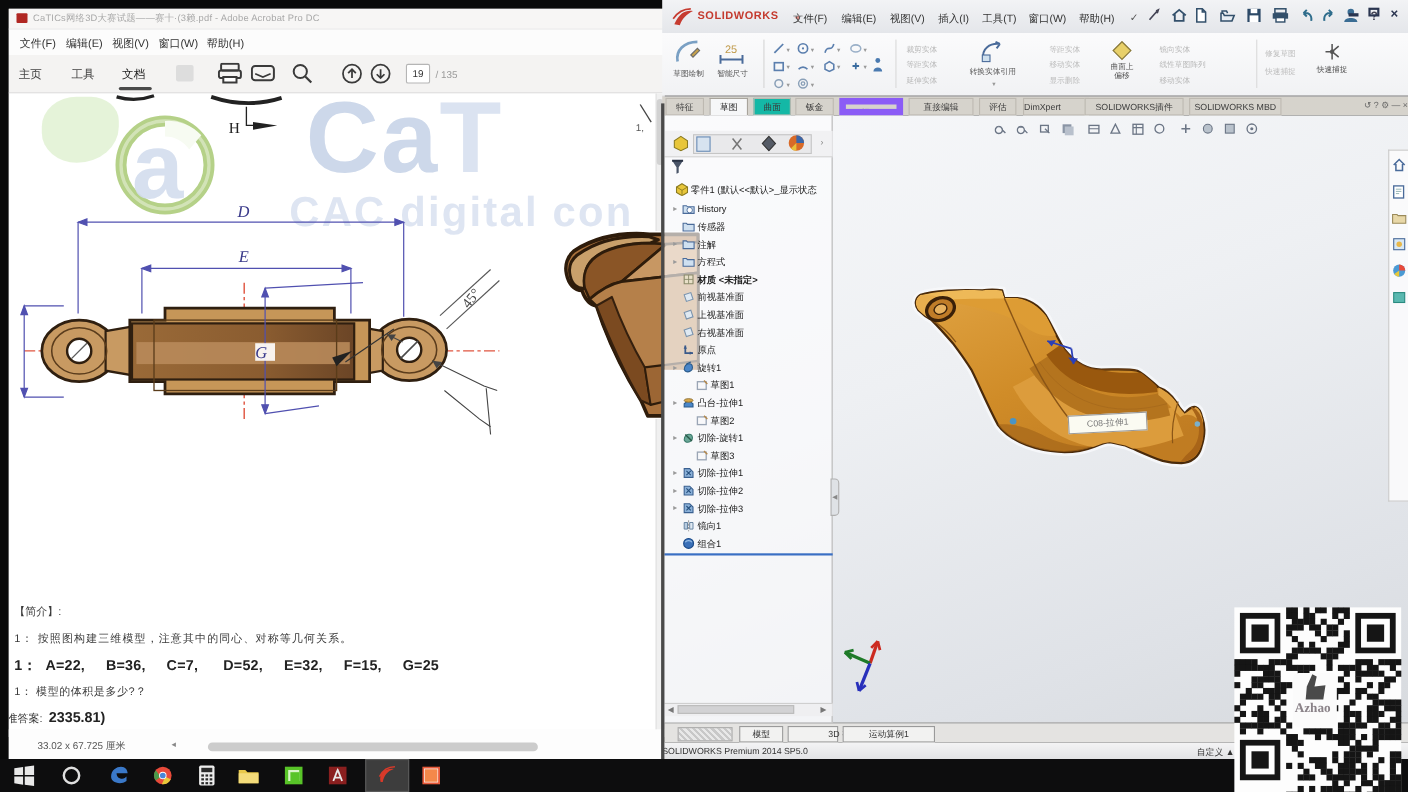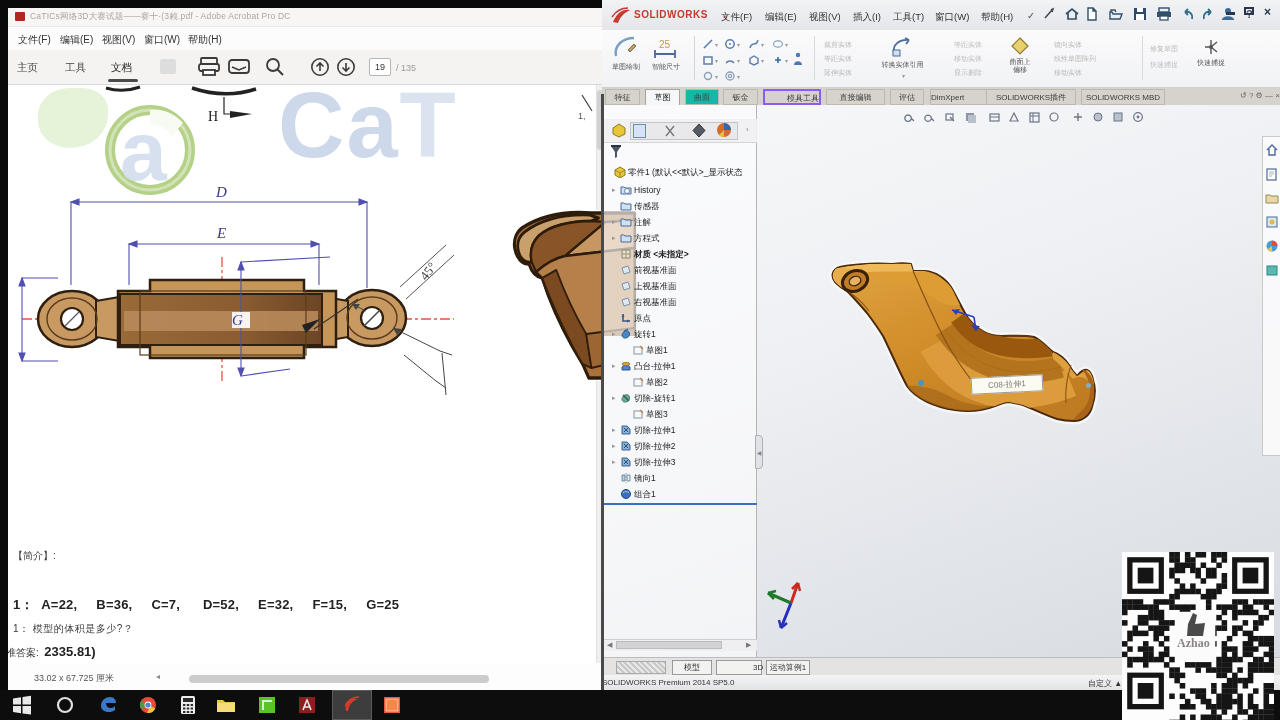--- a/index.html
+++ b/index.html
@@ -64,20 +64,21 @@
   <div class="abs" style="left:0;top:77px;width:596px;height:585px;background:#ffffff;overflow:hidden;">
 
     <div class="abs" style="left:30px;top:3px;width:70px;height:60px;background:#dff0d0;border-radius:50% 40% 60% 50%;opacity:.8;"></div>
     <svg class="abs" style="left:90px;top:13px;" width="115" height="105" viewBox="0 0 115 105">
       <circle cx="52" cy="52" r="40" fill="none" stroke="#9cc260" stroke-width="10" opacity="0.75"></circle>
       <circle cx="52" cy="52" r="40" fill="none" stroke="#ffffff" stroke-width="3" opacity="0.4"></circle>
       <path d="M85 25 A40 40 0 0 0 52 12 L52 26 A26 26 0 0 1 74 38 Z" fill="#f7fbf2"></path>
     </svg>
     <div class="abs" style="left:112px;top:18px;font-size:84px;font-weight:bold;color:#d3ddee;opacity:.9;font-family:'Liberation Sans',sans-serif;">a</div>
     <div class="abs" style="left:270px;top:-12px;font-size:92px;font-weight:bold;color:#cdd8ea;letter-spacing:2px;">Ca<span style="color:#dbe3f1;">T</span></div>
+    <div class="abs" style="left:255px;top:87px;font-size:38px;font-weight:bold;color:#dee5f2;letter-spacing:2px;">CAC digital con</div>
 
     <svg class="abs" style="left:0;top:0;" width="590" height="585" viewBox="0 0 590 585">
           <path d="M98 3 Q115 8 132 2" stroke="#222" stroke-width="3" fill="none"></path>
           <path d="M184 3 Q217 14 248 4" stroke="#222" stroke-width="3.5" fill="none"></path>
           <text x="200" y="36" font-size="14" font-family="Liberation Serif,serif" fill="#222">H</text>
           <path d="M216 12 L216 29 L222 29" stroke="#222" stroke-width="1.2" fill="none"></path>
           <path d="M222 26 L244 29 L222 33 Z" fill="#222"></path>
           <path d="M574 10 L584 26" stroke="#444" stroke-width="1.2"></path>
           <text x="570" y="34" font-size="9" fill="#555">1,</text>
           <g stroke="#e05540" stroke-width="1.3">
@@ -139,20 +140,21 @@
             <path d="M434 268 L438 310"></path>
           </g>
           <path d="M385 243 L394 244 L389 250 Z" fill="#444"></path>
           <path d="M358 226 L344 219" stroke="#444" stroke-width="1"></path>
           <path d="M344 219 L352 219 L348 225 Z" fill="#444"></path>
           <path d="M294 240 L312 234 L298 248 Z" fill="#222"></path>
           <path d="M306 244 L350 214" stroke="#333" stroke-width="1.1"></path>
         </svg>
 
     <div class="abs" style="left:5px;top:464px;font-size:10px;color:#3a3a3a;">【简介】:</div>
+    <div class="abs" style="left:5px;top:489px;font-size:10px;color:#3a3a3a;letter-spacing:1px;">1： 按照图构建三维模型，注意其中的同心、对称等几何关系。</div>
     <div class="abs" style="left:5px;top:511px;font-size:13px;color:#222;font-weight:bold;letter-spacing:0.2px;">1：&nbsp;&nbsp;A=22,&nbsp;&nbsp;&nbsp;&nbsp;&nbsp;B=36,&nbsp;&nbsp;&nbsp;&nbsp;&nbsp;C=7,&nbsp;&nbsp;&nbsp;&nbsp;&nbsp;&nbsp;D=52,&nbsp;&nbsp;&nbsp;&nbsp;&nbsp;E=32,&nbsp;&nbsp;&nbsp;&nbsp;&nbsp;F=15,&nbsp;&nbsp;&nbsp;&nbsp;&nbsp;G=25</div>
     <div class="abs" style="left:5px;top:537px;font-size:10px;color:#3a3a3a;letter-spacing:0.5px;">1： 模型的体积是多少?？</div>
     <div class="abs" style="left:-2px;top:559px;font-size:10px;color:#3a3a3a;">准答案:&nbsp;&nbsp;<span style="font-size:13px;font-weight:bold;color:#222;">2335.81)</span></div>
   </div>
 
   <div class="abs" style="left:588px;top:77px;width:8px;height:585px;background:#f0f0f0;border-left:1px solid #e0e0e0;"></div>
   <div class="abs" style="left:589px;top:82px;width:6px;height:60px;background:#d2d2d2;border-radius:3px;"></div>
 
   <div class="abs" style="left:0;top:655px;width:596px;height:27px;background:#fdfdfd;">
     <span class="abs" style="left:26px;top:9px;font-size:9px;color:#555;text-align:right;">33.02 x 67.725 厘米</span>
@@ -327,21 +329,21 @@
 </svg>
 <div class="abs" style="left:588px;top:28px;width:42px;font-size:7px;color:#555;text-align:center;">快速捕捉</div>
 
   </div>
 
   <div class="abs" style="left:0;top:88px;width:678px;height:17px;background:#d6d3cc;">
     <div class="abs" style="left:3px;top:1px;width:35px;height:16px;background:#d6d3cc;border:1px solid #bdb9b1;font-size:8px;color:#3c3c3c;text-align:center;line-height:15px;white-space:nowrap;overflow:hidden;">特征</div>
         <div class="abs" style="left:43px;top:1px;width:35px;height:16px;background:#f6f7f8;border:1px solid #a8a49c;border-bottom:none;font-size:8px;color:#222;text-align:center;line-height:15px;white-space:nowrap;overflow:hidden;">草图</div>
         <div class="abs" style="left:83px;top:1px;width:34px;height:16px;background:#14b8a6;border:1px solid #bdb9b1;font-size:8px;color:#3c3c3c;text-align:center;line-height:15px;white-space:nowrap;overflow:hidden;">曲面</div>
         <div class="abs" style="left:121px;top:1px;width:35px;height:16px;background:#d6d3cc;border:1px solid #bdb9b1;font-size:8px;color:#3c3c3c;text-align:center;line-height:15px;white-space:nowrap;overflow:hidden;">钣金</div>
-        <div class="abs" style="left:161px;top:1px;width:58px;height:16px;background:#d6d3cc;border:2px solid #8b5cf6;font-size:8px;color:#3c3c3c;text-align:right;line-height:15px;white-space:nowrap;overflow:hidden;">模具工具</div>
+        <div class="abs" style="left:161px;top:1px;width:58px;height:16px;background:#d6d3cc;border:6px solid #8b5cf6;font-size:8px;color:#3c3c3c;text-align:right;line-height:15px;white-space:nowrap;overflow:hidden;">模具工具</div>
         <div class="abs" style="left:224px;top:1px;width:59px;height:16px;background:#d6d3cc;border:1px solid #bdb9b1;font-size:8px;color:#3c3c3c;text-align:center;line-height:15px;white-space:nowrap;overflow:hidden;">直接编辑</div>
         <div class="abs" style="left:288px;top:1px;width:34px;height:16px;background:#d6d3cc;border:1px solid #bdb9b1;font-size:8px;color:#3c3c3c;text-align:center;line-height:15px;white-space:nowrap;overflow:hidden;">评估</div>
         <div class="abs" style="left:328px;top:1px;width:60px;height:16px;background:#d6d3cc;border:1px solid #bdb9b1;font-size:8px;color:#3c3c3c;text-align:left;line-height:15px;white-space:nowrap;overflow:hidden;">DimXpert</div>
         <div class="abs" style="left:384px;top:1px;width:90px;height:16px;background:#d6d3cc;border:1px solid #bdb9b1;font-size:8px;color:#3c3c3c;text-align:center;line-height:15px;white-space:nowrap;overflow:hidden;">SOLIDWORKS插件</div>
         <div class="abs" style="left:479px;top:1px;width:84px;height:16px;background:#d6d3cc;border:1px solid #bdb9b1;font-size:8px;color:#3c3c3c;text-align:center;line-height:15px;white-space:nowrap;overflow:hidden;">SOLIDWORKS MBD</div>
         <span class="abs" style="left:638px;top:3px;font-size:8px;color:#666;">↺ ? ⚙ — ×</span>
   </div>
 
   <div class="abs" style="left:2px;top:105px;width:676px;height:552px;background:linear-gradient(160deg,#f7f8fa 0%,#eef0f3 40%,#dfe2e7 80%,#d7dade 100%);overflow:hidden;">
     <svg class="abs" style="left:300px;top:6px;" width="13" height="13" viewBox="0 0 13 13">
@@ -659,21 +661,21 @@
         </svg>
         <svg class="abs" style="left:2px;top:126px;" width="14" height="14" viewBox="0 0 14 14">
           <rect x="2" y="3" width="10" height="9" fill="#5ab8b0" stroke="#2a8a80" stroke-width="1"></rect>
         </svg>
   </div>
 
   <div class="abs" style="left:2px;top:657px;width:676px;height:18px;background:#e4e3e1;border-top:1px solid #bdbdbd;">
     <div class="abs" style="left:12px;top:3px;width:50px;height:13px;background:repeating-linear-gradient(45deg,#c8c8c8 0 2px,#e8e8e8 2px 4px);border:1px solid #aaa;"></div>
         <div class="abs" style="left:68px;top:2px;width:40px;height:15px;background:#f2f2f1;border:1px solid #9a9a9a;font-size:8px;color:#333;text-align:center;line-height:14px;white-space:nowrap;">模型</div>
         <div class="abs" style="left:112px;top:2px;width:46px;height:15px;background:#f2f2f1;border:1px solid #9a9a9a;font-size:8px;color:#333;text-align:center;line-height:14px;white-space:nowrap;padding-left:36px;">3D 视图</div>
-        <div class="abs" style="left:162px;top:2px;width:44px;height:15px;background:#f2f2f1;border:1px solid #9a9a9a;font-size:8px;color:#333;text-align:center;line-height:14px;white-space:nowrap;">运动算例1</div>
+        <div class="abs" style="left:162px;top:2px;width:84px;height:15px;background:#f2f2f1;border:1px solid #9a9a9a;font-size:8px;color:#333;text-align:center;line-height:14px;white-space:nowrap;">运动算例1</div>
   </div>
 
   <div class="abs" style="left:0px;top:675px;width:678px;height:15px;background:linear-gradient(#f4f4f5,#e2e3e5);">
     <span class="abs" style="left:0;top:3px;font-size:8px;color:#333;">SOLIDWORKS Premium 2014 SP5.0</span>
     <span class="abs" style="left:486px;top:3px;font-size:8px;color:#333;">自定义 ▲</span>
   </div>
 </div>
 
 <div class="abs" style="left:0;top:690px;width:1280px;height:30px;background:#0d0d0e;z-index:5;">
 <div class="abs" style="left:332px;top:0;width:40px;height:30px;background:#3d3d3d;border:1px solid #5a5a5a;"></div>

